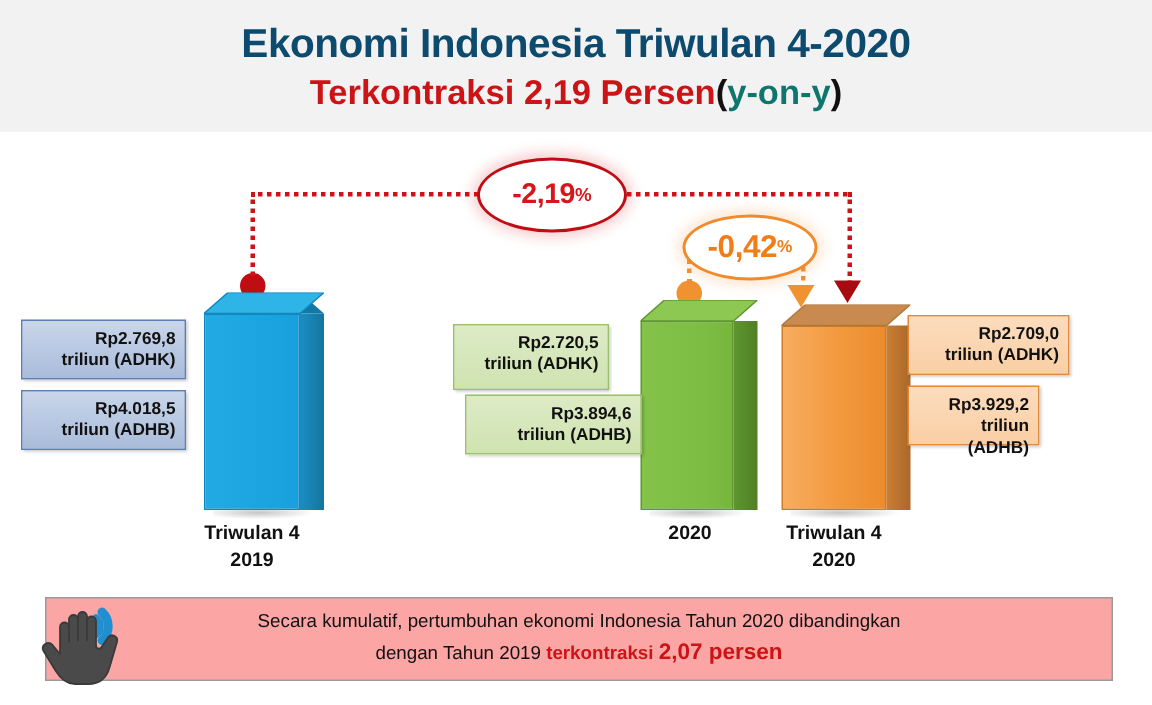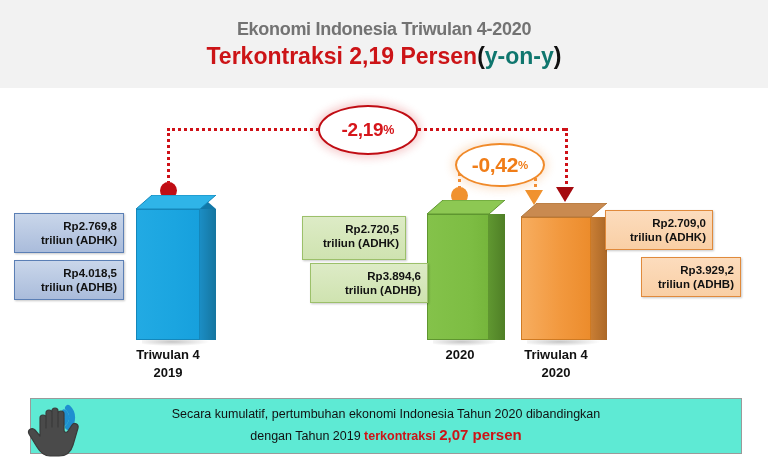--- a/index.html
+++ b/index.html
@@ -12,21 +12,21 @@
   }
   #root{position:relative;width:768px;height:470px;}
 
   
   .header{
     position:absolute;left:0;top:0;width:768px;height:88px;
     background:#f2f2f2;
     display:flex;flex-direction:column;align-items:center;justify-content:center;
   }
   .title-1{
-    font-size:18px;font-weight:bold;color:#737373;
+    font-size:27px;font-weight:bold;color:#0c4a6e;
     letter-spacing:-0.3px;line-height:1.15;white-space:nowrap;
   }
   .title-2{
     font-size:23px;font-weight:bold;line-height:1.15;white-space:nowrap;
     margin-top:3px;color:#111;
   }
   .title-2 .red{color:#cc1417;}
   .title-2 .yoy{font-weight:bold;color:#0f766e;}
 
   
@@ -92,21 +92,21 @@
   .dot.red{background:#c00d14;}
   .dot.orange{background:#f0922f;}
 
   .arrow{position:absolute;width:0;height:0;border-left:9px solid transparent;border-right:9px solid transparent;}
   .arrow.red{border-top:15px solid #a50b10;}
   .arrow.orange{border-top:15px solid #f0922f;}
 
   
   .note{
     position:absolute;left:30px;top:398px;width:712px;height:56px;
-    background:#5eead4;border:1px solid #9a9a9a;
+    background:#fca5a5;border:1px solid #9a9a9a;
     display:flex;flex-direction:column;align-items:center;justify-content:center;
     box-sizing:border-box;
   }
   .note .l1,.note .l2{font-size:12.5px;color:#111;white-space:nowrap;line-height:1.5;}
   .note .l2 .red{color:#cc1417;font-weight:bold;}
   .note .l2 .redbig{color:#cc1417;font-weight:bold;font-size:15px;}
 
   .hand{position:absolute;left:24px;top:396px;width:74px;height:66px;}
 </style>
 </head>
@@ -204,21 +204,21 @@
     </div>
     <div class="catlabel" style="left:494px;top:258px;width:124px;">
       <div>Triwulan 4</div>
       <div>2020</div>
     </div>
 
     <div class="chip orange" style="left:605px;top:122px;width:108px;height:40px;">
       <div>Rp2.709,0</div>
       <div>triliun (ADHK)</div>
     </div>
-    <div class="chip orange" style="left:641px;top:169px;width:100px;height:40px;">
+    <div class="chip orange" style="left:605px;top:169px;width:88px;height:40px;">
       <div>Rp3.929,2</div>
       <div>triliun (ADHB)</div>
     </div>
 
   </div>
 
   <div class="note">
     <div class="l1">Secara kumulatif, pertumbuhan ekonomi Indonesia Tahun 2020 dibandingkan</div>
     <div class="l2">
       <span>dengan Tahun 2019 </span><span class="red">terkontraksi </span><span class="redbig">2,07 persen</span>

